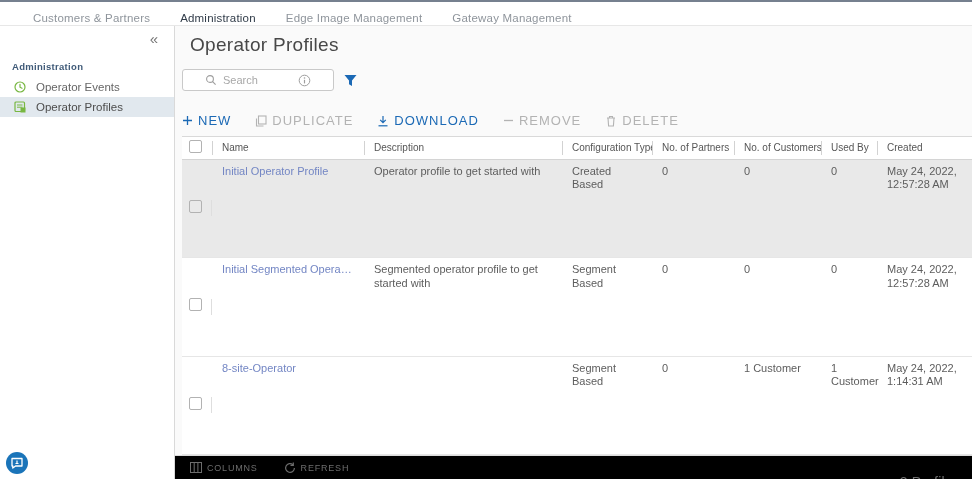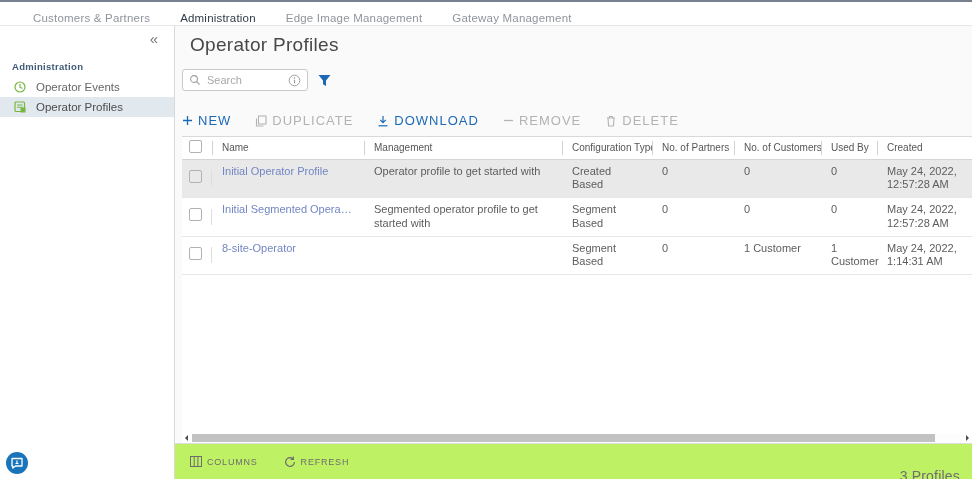--- a/index.html
+++ b/index.html
@@ -25,50 +25,50 @@
   .collapse { align-self:flex-end; margin:5px 16px 0 0; font-size:15px; color:#767676; cursor:pointer; line-height:1; }
   .side-section { margin:15px 0 5px 12px; font-size:9.5px; font-weight:bold; color:#3f5a78; letter-spacing:.3px; }
   .side-item { display:flex; align-items:center; gap:9px; padding:4px 0 4px 13px; height:20px; font-size:11.5px; color:#666; cursor:pointer; }
   .side-item.selected { background:#e1e8ee; color:#4c4c4c; }
   .side-item svg { flex:0 0 auto; }
 
   
   .main { flex:1; min-width:0; background:#fafafa; display:flex; flex-direction:column; position:relative; }
   .page-title { margin:8px 0 0 15px; font-size:19px; font-weight:normal; color:#484848; letter-spacing:.3px; }
   .search-row { margin:13px 0 0 7px; display:flex; align-items:center; gap:10px; }
-  .search-box { width:126px; height:22px; background:#fff; border:1px solid #c9c9c9; border-radius:3px; display:flex; align-items:center; padding:0 6px; gap:4px; }
+  .search-box { width:152px; height:22px; background:#fff; border:1px solid #c9c9c9; border-radius:3px; display:flex; align-items:center; padding:0 22px; gap:4px; }
   .search-box input { flex:1; min-width:0; border:none; outline:none; background:transparent; font-size:11px; color:#555; font-family:"Liberation Sans", sans-serif; }
   .search-box input::placeholder { color:#a8a8a8; }
   .toolbar { margin:22px 0 0 7px; display:flex; align-items:center; gap:24px; }
   .tbtn { display:flex; align-items:center; gap:5px; font-size:13px; letter-spacing:1px; color:#1b69b5; cursor:pointer; white-space:nowrap; }
   .tbtn.disabled { color:#b3b3b3; cursor:default; }
 
   
-  .panel { margin:8px 0 0 7px; flex:1; min-height:0; background:#fff; border-top:1px solid #d9d9d9; display:flex; flex-direction:column; overflow:hidden; }
+  .panel { margin:8px 0 0 7px; flex:1; min-height:0; background:#fff; border-top:1px solid #d9d9d9; display:flex; overflow:hidden; }
   table { table-layout:fixed; border-collapse:collapse; width:819px; min-width:819px; }
   thead th { height:22px; font-size:10px; font-weight:normal; color:#565656; text-align:left; padding:0 0 0 10px; border-bottom:1px solid #d4d4d4; position:relative; white-space:nowrap; overflow:hidden; }
   th .seph { position:absolute; left:0; top:4px; bottom:4px; width:1px; background:#d2d2d2; }
   tbody td { font-size:11px; line-height:1.25; color:#5d5d5d; padding:5px 10px; vertical-align:top; border-bottom:1px solid #e6e6e6; position:relative; }
   tbody tr.hl { background:#e9e9e9; }
   td.cb, th.cb { padding:0 0 0 7px; vertical-align:middle; }
   td.cb .cbsep { position:absolute; right:0; top:50%; transform:translateY(-50%); height:16px; width:1px; background:#dedede; }
   .checkbox { display:inline-block; width:13px; height:13px; border:1px solid #b2b2b2; border-radius:2px; background:transparent; cursor:pointer; }
   td.name a { display:block; color:#7386c4; text-decoration:none; white-space:nowrap; overflow:hidden; text-overflow:ellipsis; cursor:pointer; }
   .spacer { flex:1; }
 
   
   .hscroll { height:11px; display:flex; align-items:center; padding:0 3px; }
   .harrow { width:0; height:0; border:3.5px solid transparent; cursor:pointer; }
   .harrow.left  { border-right-color:#4a4a4a; border-left-width:0; }
   .harrow.right { border-left-color:#4a4a4a; border-right-width:0; }
   .htrack { flex:1; height:8px; margin:0 4px; background:#fdfdfd; position:relative; cursor:pointer; }
   .hthumb { position:absolute; left:0; top:0; height:8px; width:96.5%; background:#c2c2c2; cursor:grab; }
 
   
-  .grid-footer { height:36px; border-top:1px solid #dddddd; background:#bef264; display:flex; align-items:center; padding:0 12px 0 15px; gap:26px; }
+  .grid-footer { height:24px; border-top:1px solid #dddddd; background:#000000; display:flex; align-items:center; padding:0 12px 0 15px; gap:26px; }
   .fbtn { display:flex; align-items:center; gap:5px; font-size:9px; letter-spacing:.8px; color:#6d6d6d; cursor:pointer; white-space:nowrap; }
   .fcount { margin-left:auto; font-size:14px; color:#6f6f6f; letter-spacing:.2px;margin-top:28px; }
 
   
   .feedback { position:absolute; left:5px; bottom:4px; width:24px; height:24px; cursor:pointer; }
 </style>
 </head>
 <body>
 
 <div class="app">
@@ -170,21 +170,21 @@
               <col style="width:90px">
             <col style="width:82px">
               <col style="width:87px">
               <col style="width:56px">
               <col style="width:124px">
           </colgroup>
           <thead>
             <tr>
               <th class="cb"><span class="checkbox"></span></th>
               <th><span class="seph"></span><span>Name</span></th>
-              <th><span class="seph"></span><span>Management</span></th>
+              <th><span class="seph"></span><span>Description</span></th>
               <th><span class="seph"></span><span>Configuration Type</span></th>
               <th><span class="seph"></span><span>No. of Partners</span></th>
               <th><span class="seph"></span><span>No. of Customers</span></th>
               <th><span class="seph"></span><span>Used By</span></th>
               <th><span class="seph"></span><span>Created</span></th>
             </tr>
           </thead>
           <tbody>
             <tr class="hl">
               <td class="cb"><span class="checkbox"></span><span class="cbsep"></span></td>

